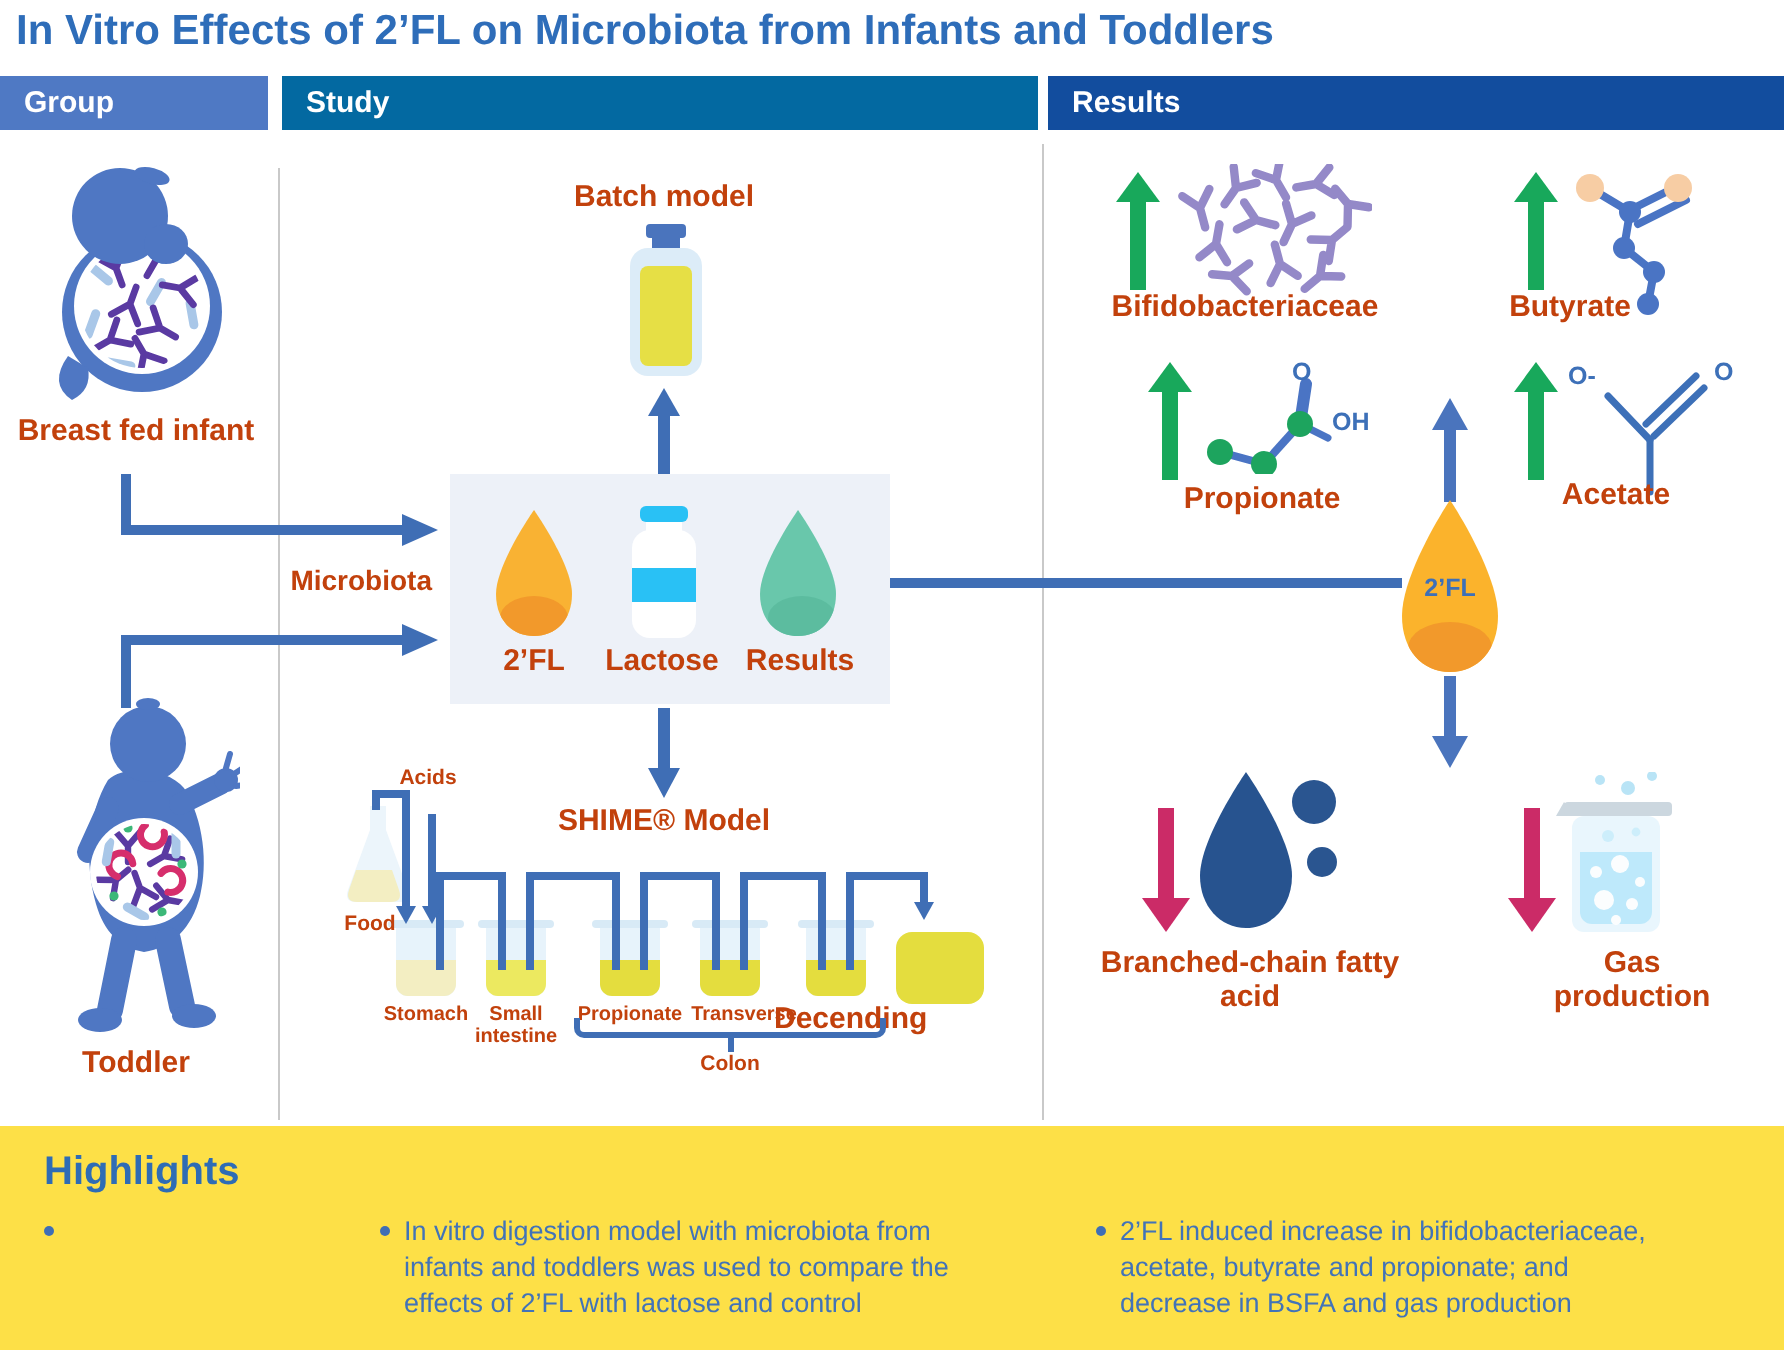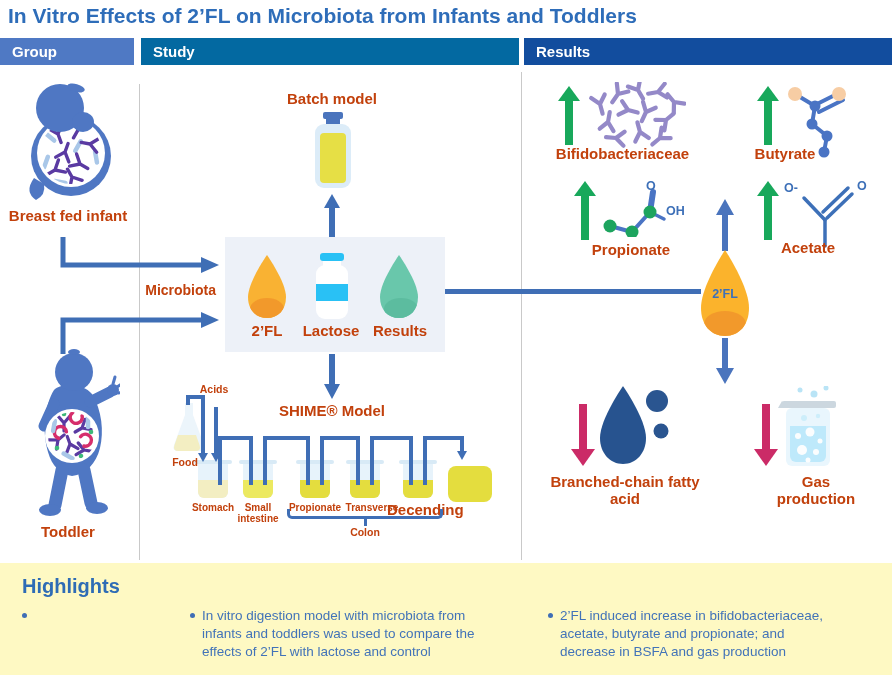--- a/index.html
+++ b/index.html
@@ -427,21 +427,21 @@
         <circle cx="42" cy="55" r="2.5"></circle>
       <circle cx="24" cy="64" r="5"></circle>
         <circle cx="38" cy="66" r="3"></circle>
         <circle cx="30" cy="74" r="2.5"></circle>
     </g>
     <circle cx="26" cy="32" r="3" fill="#cdeefb"></circle>
       <circle cx="40" cy="30" r="2.2" fill="#cdeefb"></circle>
   </svg>
   <div class="lbl" style="left:770px; top:474px; width:92px; font-size:15px;">Gas production</div>
 
-  <div class="abs" style="left:0; top:563px; width:892px; height:112px; background:#fef9c3;padding-left:32px;">
+  <div class="abs" style="left:0; top:563px; width:892px; height:112px; background:#fde047;padding-left:32px;">
     <div class="lbl" style="left:22px; top:12px; width:300px; font-size:20px; text-align:left; color:#2e6cb5;">Highlights</div>
     <div class="abs bullet" style="left:22px; top:44px; width:130px;">
       <span class="dot"></span>
     </div>
     <div class="abs bullet" style="left:190px; top:44px; width:300px;">
       <span class="dot"></span>
       <span class="btxt" style="width:285px;">In vitro digestion model with microbiota from infants and toddlers was used to compare the effects of 2’FL with lactose and control</span>
     </div>
     <div class="abs bullet" style="left:548px; top:44px; width:300px;">
       <span class="dot"></span>

